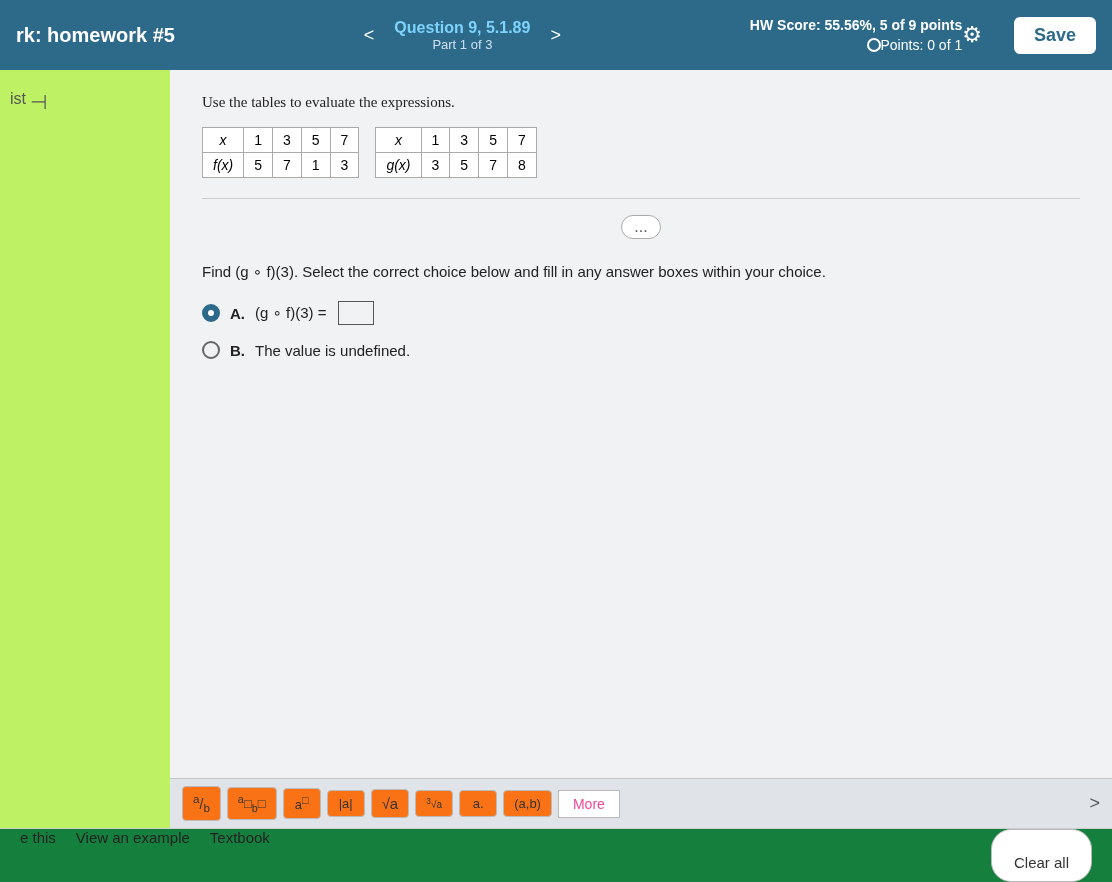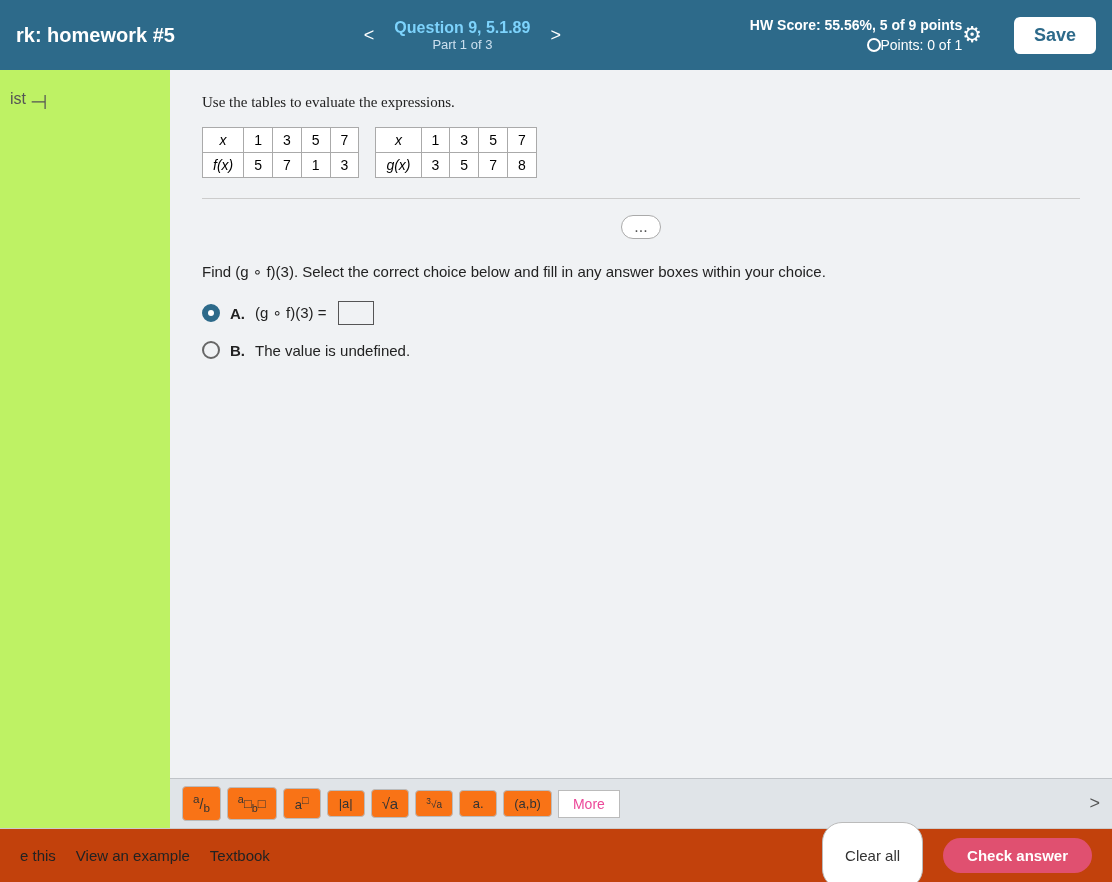--- a/index.html
+++ b/index.html
@@ -272,24 +272,23 @@
       cursor: pointer;
     }
 
     
     .bottom-bar {
       position: absolute;
       left: 0;
       right: 0;
       bottom: 0;
       height: 54px;
-      background: #c2410c;
+      background: #15803d;
       border-top: 1px solid #ccc;
       display: flex;
-      align-items: center;
       padding: 0 20px;
       gap: 20px;
     }
     .bottom-link {
       font-size: 15px;
       color: #222;
       cursor: pointer;
       text-decoration: none;
     }
     .clear-all-btn {
@@ -450,14 +449,13 @@
     <span>More</span>
   </button>
   <span class="toolbar-arrow">&gt;</span>
 </div>
 
 <div class="bottom-bar">
   <a class="bottom-link">e this</a>
   <a class="bottom-link">View an example</a>
   <a class="bottom-link">Textbook</a>
   <button class="clear-all-btn">Clear all</button>
-  <button class="check-answer-btn">Check answer</button>
 </div>
 
 </body></html>

